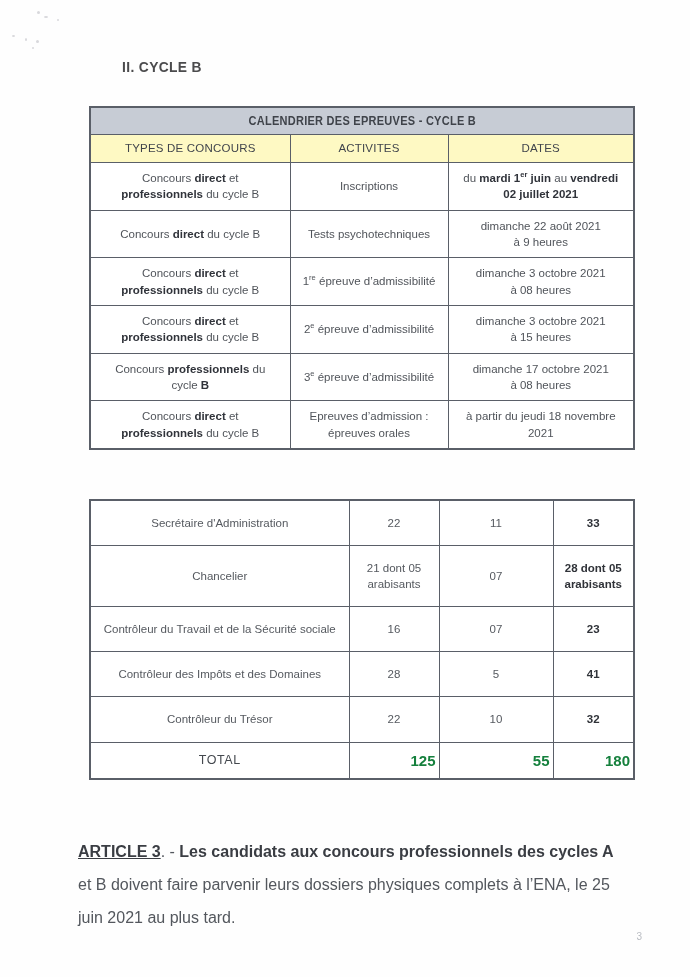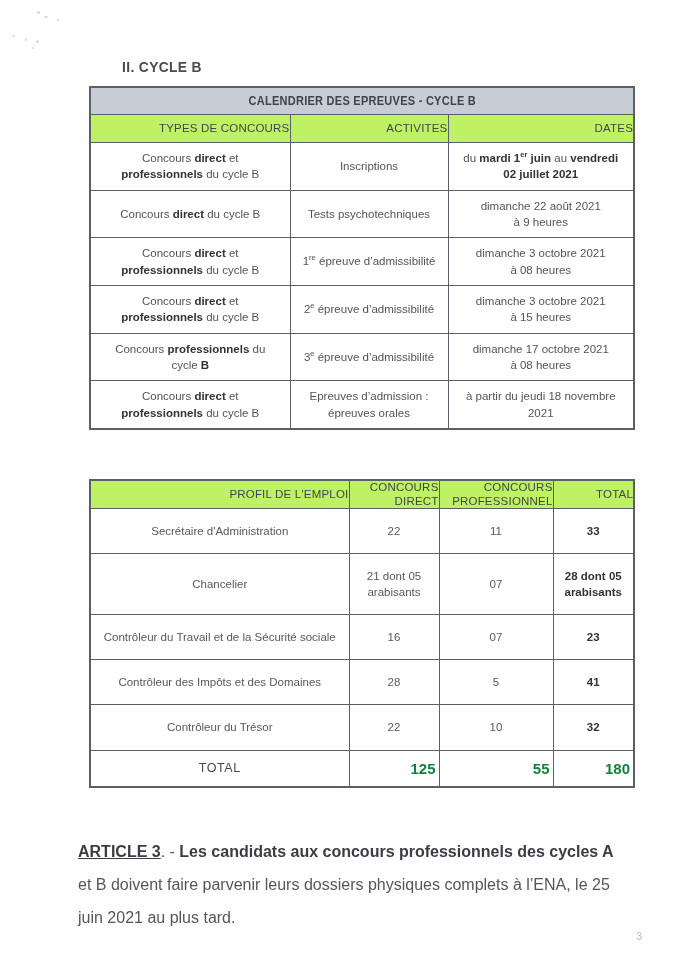--- a/index.html
+++ b/index.html
@@ -59,21 +59,21 @@
   
   #places-table {
     left: 89px;
     top: 479px;
     width: 544px;
   }
 
   table, table td, table th {
     border: 1.6px solid #5a5f68;
   }
-  table { border-width: 2.2px; }
+  table { border-width: 2.2px; margin-top: 20px; }
 
   td, th {
     padding: 0;
     vertical-align: middle;
     font-weight: normal;
   }
 
   .t-title {
     background: #c7ccd5;
     text-align: center;
@@ -83,22 +83,22 @@
     color: #3f434a;
     height: 26px;
     transform-origin: center;
   }
   .t-title span {
     display: inline-block;
     transform: scaleX(0.88);
   }
 
   .t-head {
-    background: #bef264;
-    text-align: right;
+    background: #fef9c3;
+    text-align: center;
     font-size: 11.5px;
     color: #41454c;
     height: 27px;
     line-height: 1.15;
     letter-spacing: 0.2px;
   }
 
   .cell {
     text-align: center;
     font-size: 11.5px;
@@ -267,30 +267,20 @@
   </table>
 
   <table id="places-table">
     <colgroup>
       <col style="width:259px">
       <col style="width:90px">
       <col style="width:114px">
       <col style="width:81px">
     </colgroup>
     <tbody>
-      <tr>
-        <th class="t-head">PROFIL DE L'EMPLOI</th>
-        <th class="t-head">
-          <span>CONCOURS</span><br><span>DIRECT</span>
-        </th>
-        <th class="t-head">
-          <span>CONCOURS</span><br><span>PROFESSIONNEL</span>
-        </th>
-        <th class="t-head">TOTAL</th>
-      </tr>
 
       <tr>
         <td class="num cell-left">Secrétaire d'Administration</td>
         <td class="num">22</td>
         <td class="num">11</td>
         <td class="num bold">33</td>
       </tr>
 
       <tr>
         <td class="num cell-left">Chancelier</td>

